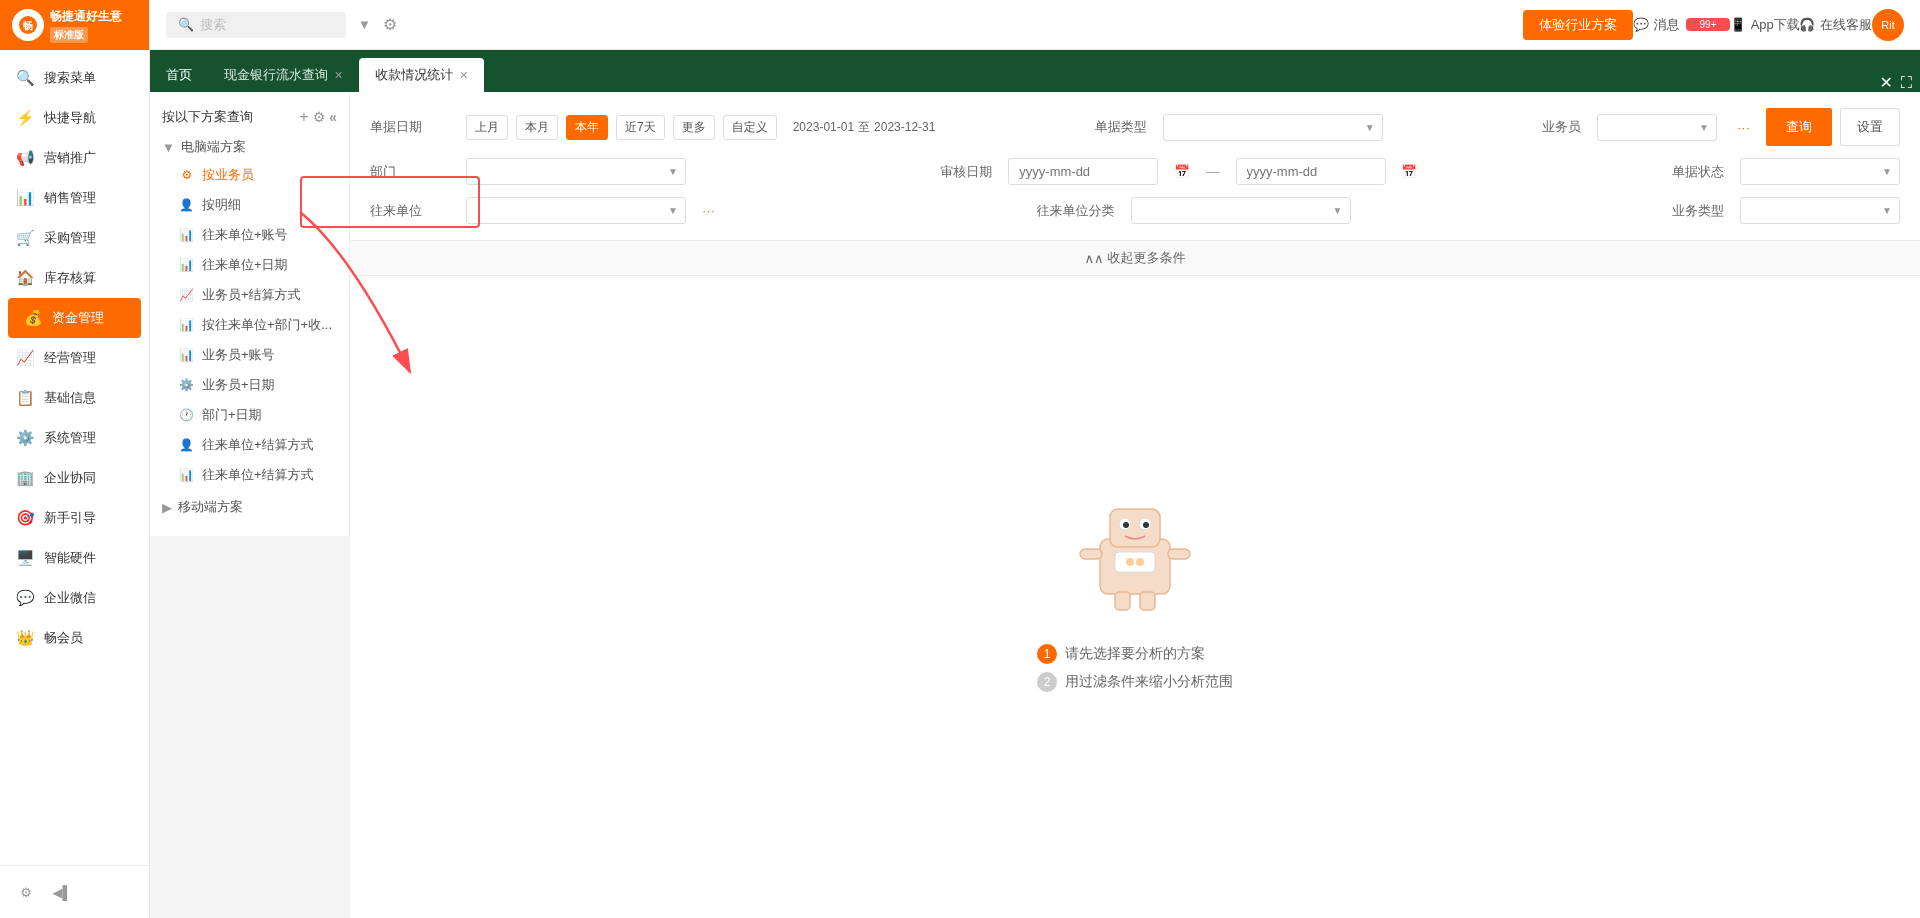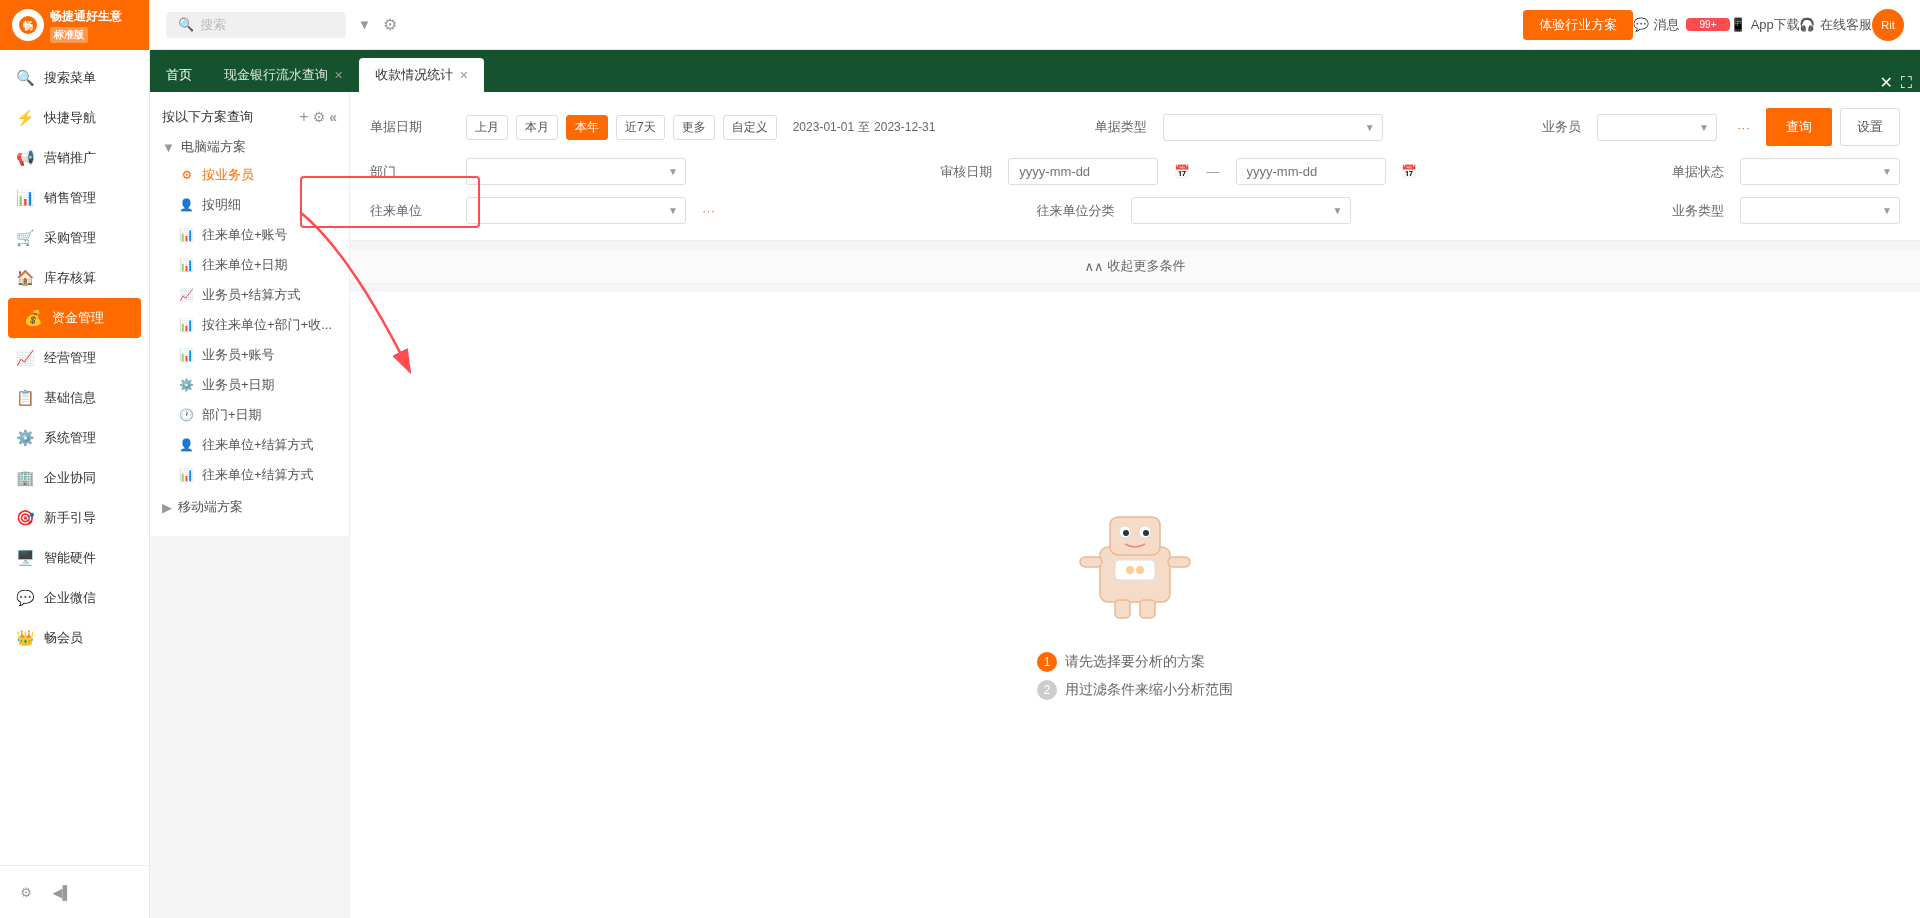--- a/index.html
+++ b/index.html
@@ -58,21 +58,21 @@
     .left-panel-actions { display: flex; align-items: center; gap: 4px; }
     .left-panel-action { color: #999; cursor: pointer; font-size: 14px; }
     .scheme-group { margin-bottom: 4px; }
     .scheme-group-title { display: flex; align-items: center; padding: 4px 12px; color: #555; font-size: 13px; cursor: pointer; }
     .scheme-group-title .arrow { margin-right: 6px; color: #999; }
     .scheme-item { display: flex; align-items: center; padding: 6px 16px 6px 28px; color: #555; font-size: 13px; cursor: pointer; }
     .scheme-item.active { color: #ff6a00; }
     .scheme-item .item-icon { width: 18px; height: 18px; margin-right: 6px; display: flex; align-items: center; justify-content: center; font-size: 12px; }
 
     
-    .right-panel { flex: 1; display: flex; flex-direction: column; overflow: hidden; position: relative; gap: 8px; }
+    .right-panel { flex: 1; display: flex; flex-direction: column; overflow: hidden; position: relative; }
 
     
     .filter-area { background: #fff; padding: 16px 20px; border-bottom: 1px solid #eee; }
     .filter-row { display: flex; align-items: center; margin-bottom: 12px; gap: 16px; }
     .filter-row:last-child { margin-bottom: 0; }
     .filter-label { color: #666; font-size: 13px; width: 80px; flex-shrink: 0; }
     .filter-date-group { display: flex; align-items: center; gap: 8px; }
     .date-btn { padding: 3px 8px; border: 1px solid #ddd; border-radius: 3px; font-size: 12px; cursor: pointer; color: #555; background: #fff; }
     .date-btn.active { background: #ff6a00; color: #fff; border-color: #ff6a00; }
     .date-range { display: flex; align-items: center; gap: 4px; color: #666; font-size: 12px; }

